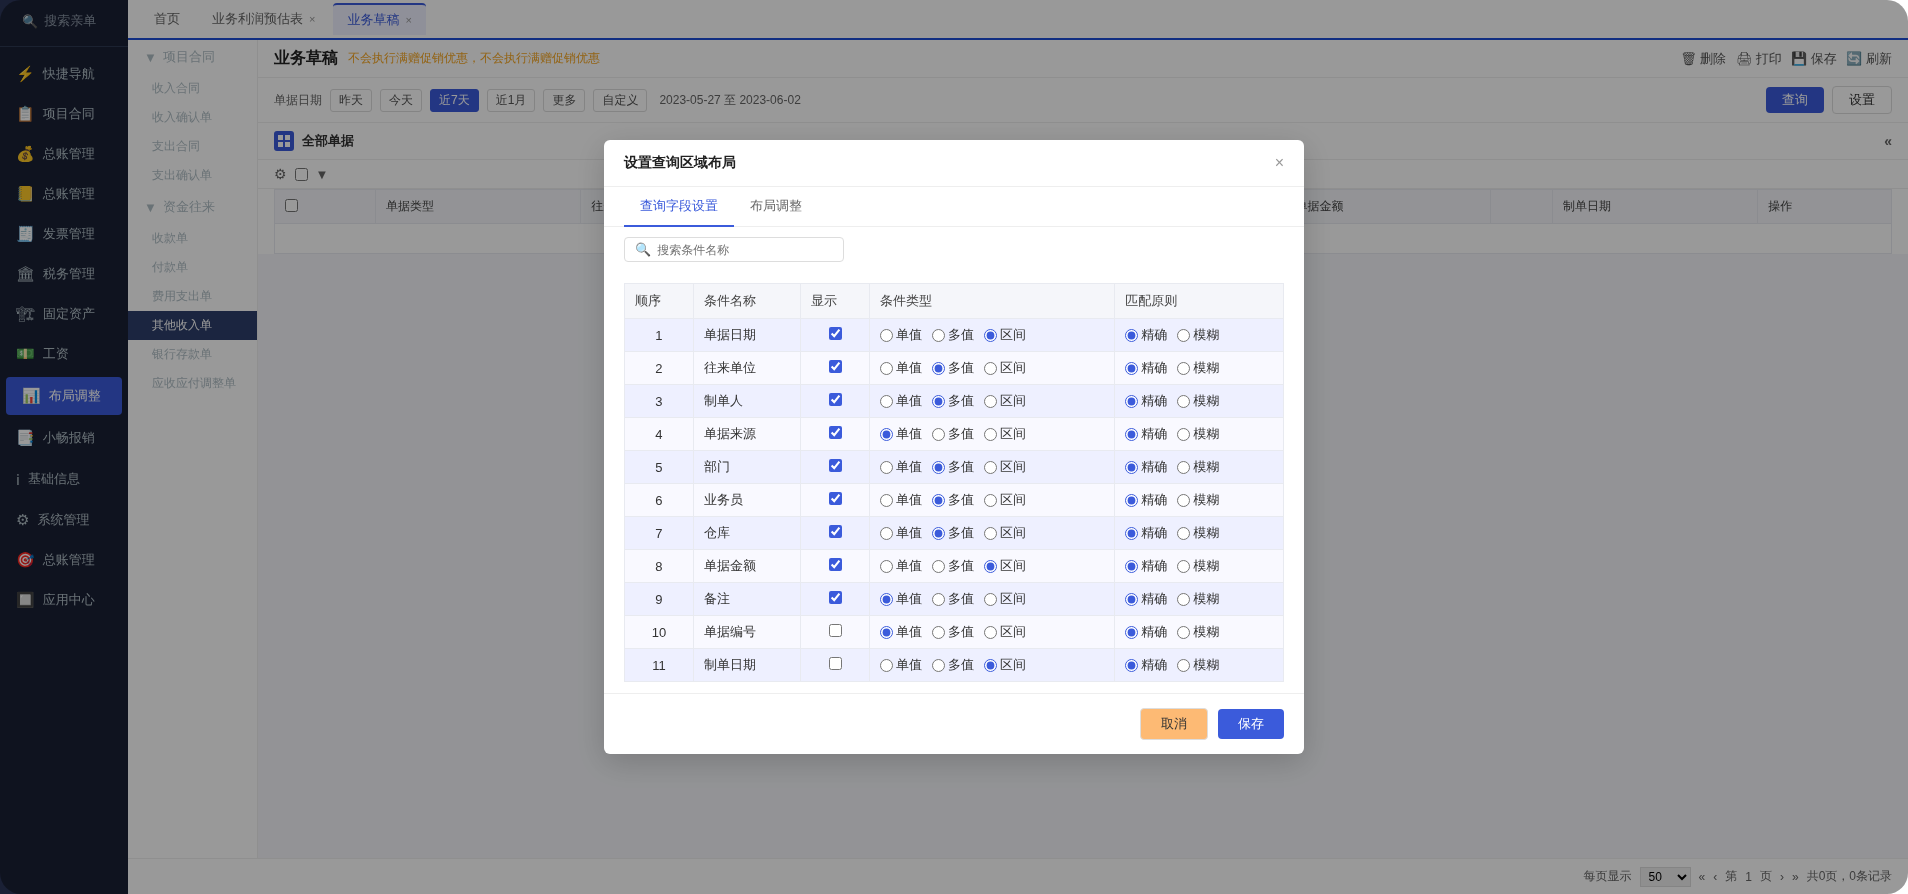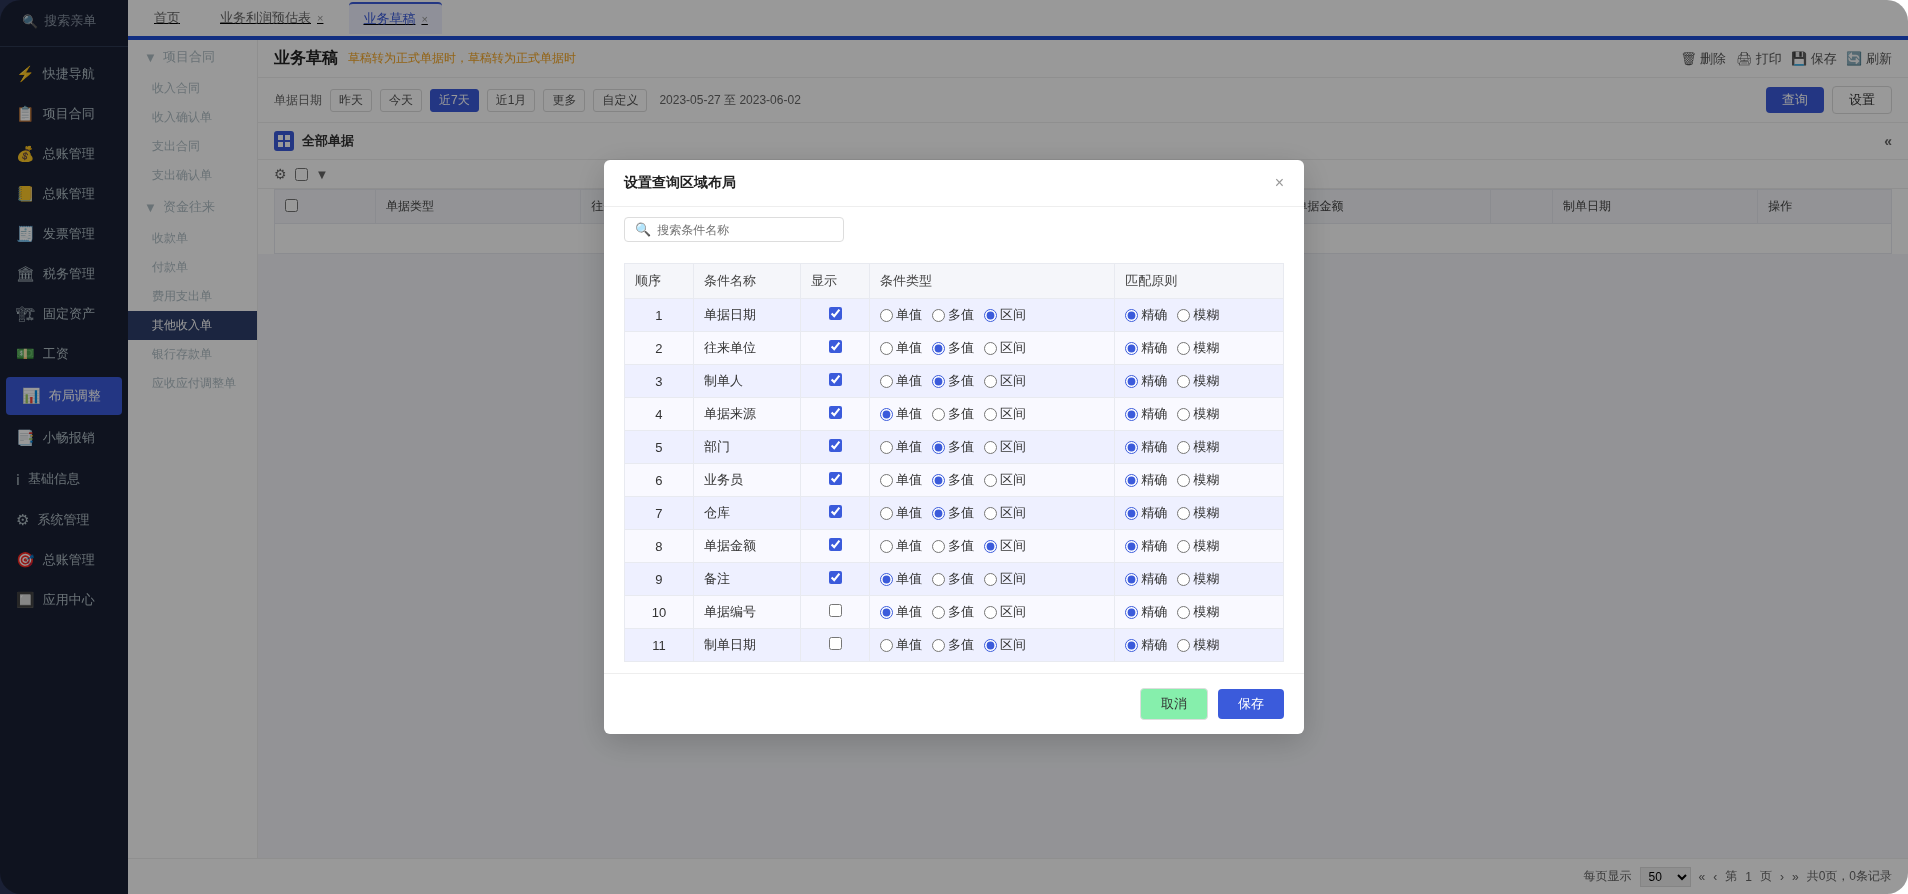--- a/index.html
+++ b/index.html
@@ -17,22 +17,22 @@
     .sidebar-item {
       display: flex; align-items: center; padding: 10px 16px; cursor: pointer; font-size: 13px; color: #b0bec5;
     }
     .sidebar-item.active { background: #3b5bdb; color: #fff; border-radius: 4px; margin: 2px 6px; }
     .sidebar-item .icon { margin-right: 8px; font-size: 15px; }
     .sidebar-divider { height: 1px; background: #2d3a52; margin: 4px 0; }
 
     
     .topbar {
       position: fixed; left: 128px; top: 0; right: 0; height: 40px;
-      background: #fff; border-bottom: 4px solid #1d4ed8;
-      display: flex; align-items: center; padding: 0 12px; gap: 12px; text-decoration: underline;
+      background: #fff; border-bottom: 2px solid #1d4ed8;
+      display: flex; align-items: center; padding: 0 12px; gap: 4px;
     }
     .tab {
       padding: 6px 14px; font-size: 13px; cursor: pointer; color: #666; border-radius: 4px 4px 0 0;
       display: flex; align-items: center; gap: 6px;
     }
     .tab.active { background: #eef0ff; color: #3b5bdb; border-top: 2px solid #3b5bdb; }
     .tab .close { font-size: 11px; color: #999; cursor: pointer; }
 
     
     .content {
@@ -135,21 +135,21 @@
     .radio-group { display: flex; align-items: center; gap: 10px; }
     .radio-item { display: flex; align-items: center; gap: 3px; cursor: pointer; }
     .radio-item input[type=radio] { accent-color: #3b5bdb; cursor: pointer; }
     .cb { accent-color: #3b5bdb; cursor: pointer; }
 
     .dialog-footer {
       padding: 14px 20px; border-top: 1px solid #eee;
       display: flex; align-items: center; justify-content: flex-end; gap: 10px;
     }
     .btn-cancel {
-      padding: 6px 20px; background: #86efac; border: 1px solid #ddd; border-radius: 4px;
+      padding: 6px 20px; background: #fdba74; border: 1px solid #ddd; border-radius: 4px;
       cursor: pointer; font-size: 13px; color: #333;
     }
     .btn-save {
       padding: 6px 20px; background: #3b5bdb; border: none; border-radius: 4px;
       cursor: pointer; font-size: 13px; color: #fff;
     }
 
     .nav-left { display: flex; flex-direction: column; gap: 2px; padding: 4px 0; }
     .nav-sub-item {
       padding: 6px 16px 6px 24px; cursor: pointer; font-size: 12px; color: #b0bec5;
@@ -241,21 +241,21 @@
     <span>业务草稿</span>
     <span class="close">×</span>
   </div>
 </div>
 
 <div class="content" style="left: 258px;">
 
   <div class="page-header">
     <div style="display:flex;align-items:center">
       <span class="page-title">业务草稿</span>
-      <span class="page-subtitle">草稿转为正式单据时，草稿转为正式单据时</span>
+      <span class="page-subtitle">不会执行满赠促销优惠，不会执行满赠促销优惠</span>
     </div>
     <div class="header-actions">
       <span>🗑 <span>删除</span></span>
       <span>🖨 <span>打印</span></span>
       <span>💾 <span>保存</span></span>
       <span>🔄 <span>刷新</span></span>
     </div>
   </div>
 
   <div class="filter-bar">
@@ -358,20 +358,28 @@
 </div>
 
 <div class="overlay">
   <div class="dialog">
 
     <div class="dialog-header">
       <span class="dialog-title">设置查询区域布局</span>
       <span class="dialog-close">×</span>
     </div>
 
+    <div class="dialog-tabs">
+      <div class="dialog-tab active">
+        <span>查询字段设置</span>
+      </div>
+      <div class="dialog-tab">
+        <span>布局调整</span>
+      </div>
+    </div>
 
     <div class="dialog-search">
       <div class="search-input-wrap">
         <span>🔍</span>
         <input type="text" placeholder="搜索条件名称" style="">
       </div>
     </div>
 
     <div class="dialog-body">
       <table class="settings-table">

